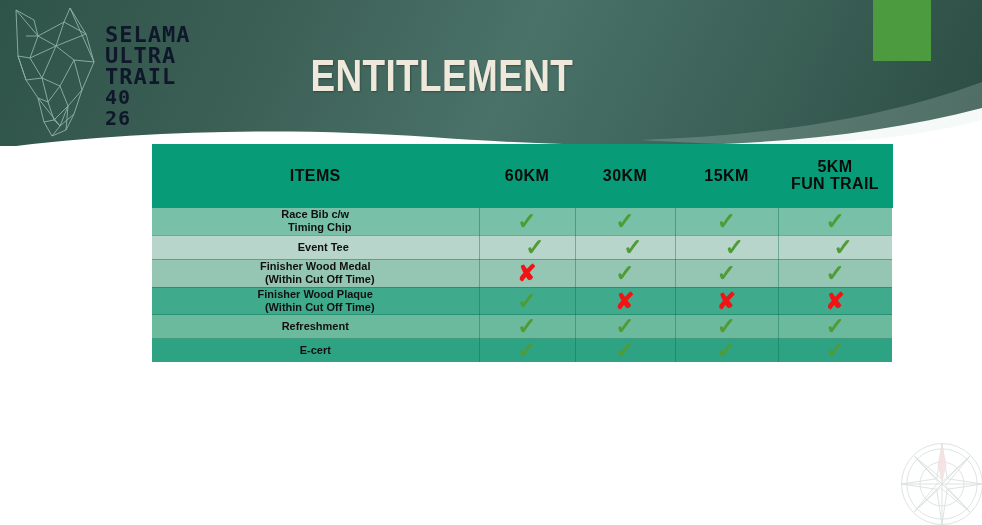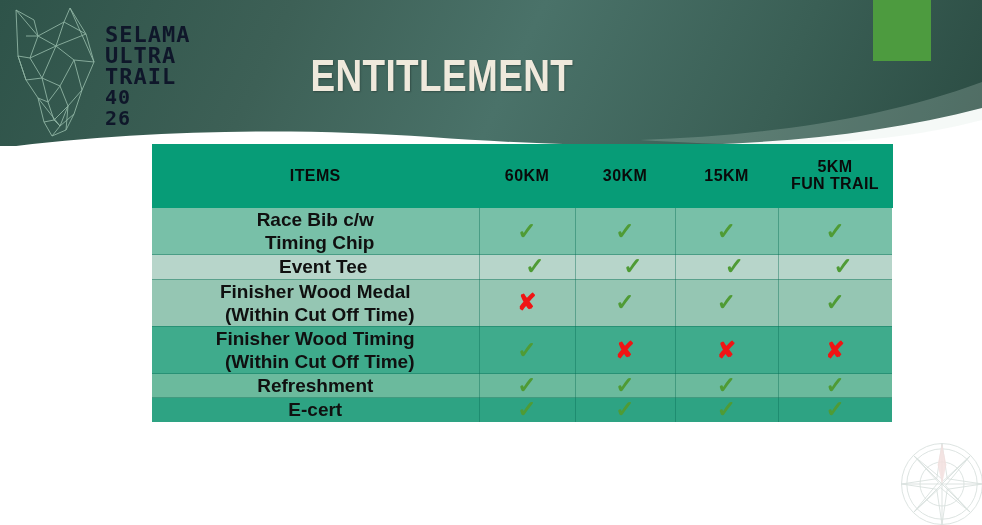--- a/index.html
+++ b/index.html
@@ -70,21 +70,21 @@
   .col-d4{width:114px;}
 
   .tbl tbody td{
     text-align:center;vertical-align:middle;
     border-right:1px solid rgba(10,110,85,.42);
     border-bottom:1px solid rgba(10,110,85,.42);
   }
   .tbl tbody td:last-child{border-right:none;}
   .tbl tbody tr:last-child td{border-bottom:none;}
   .itm{
-    font-size:19px;font-weight:bold;color:#101010;
+    font-size:11px;font-weight:bold;color:#101010;
     line-height:1.22;padding:4px 6px;
   }
   .itm .l2{display:block;padding-left:9px;}
   .mark{font-size:23px;font-weight:bold;line-height:1;}
   .ok{color:#4f9b35;}
   .no{color:#f01414;}
 
   .r-a td{background:#78c0a8;}
   .r-b td{background:#b7d5ca;padding-left:16px;}
   .r-c td{background:#6dbb9f;}
@@ -205,21 +205,21 @@
           <span>Finisher Wood Medal</span>
           <span class="l2">(Within Cut Off Time)</span>
         </td>
         <td><span class="mark no">✘</span></td>
         <td><span class="mark ok">✓</span></td>
         <td><span class="mark ok">✓</span></td>
         <td><span class="mark ok">✓</span></td>
       </tr>
       <tr class="r-e">
         <td class="itm">
-          <span>Finisher Wood Timing</span>
+          <span>Finisher Wood Plaque</span>
           <span class="l2">(Within Cut Off Time)</span>
         </td>
         <td><span class="mark ok">✓</span></td>
         <td><span class="mark no">✘</span></td>
         <td><span class="mark no">✘</span></td>
         <td><span class="mark no">✘</span></td>
       </tr>
       <tr class="r-f">
         <td class="itm">
           <span>Refreshment</span>

